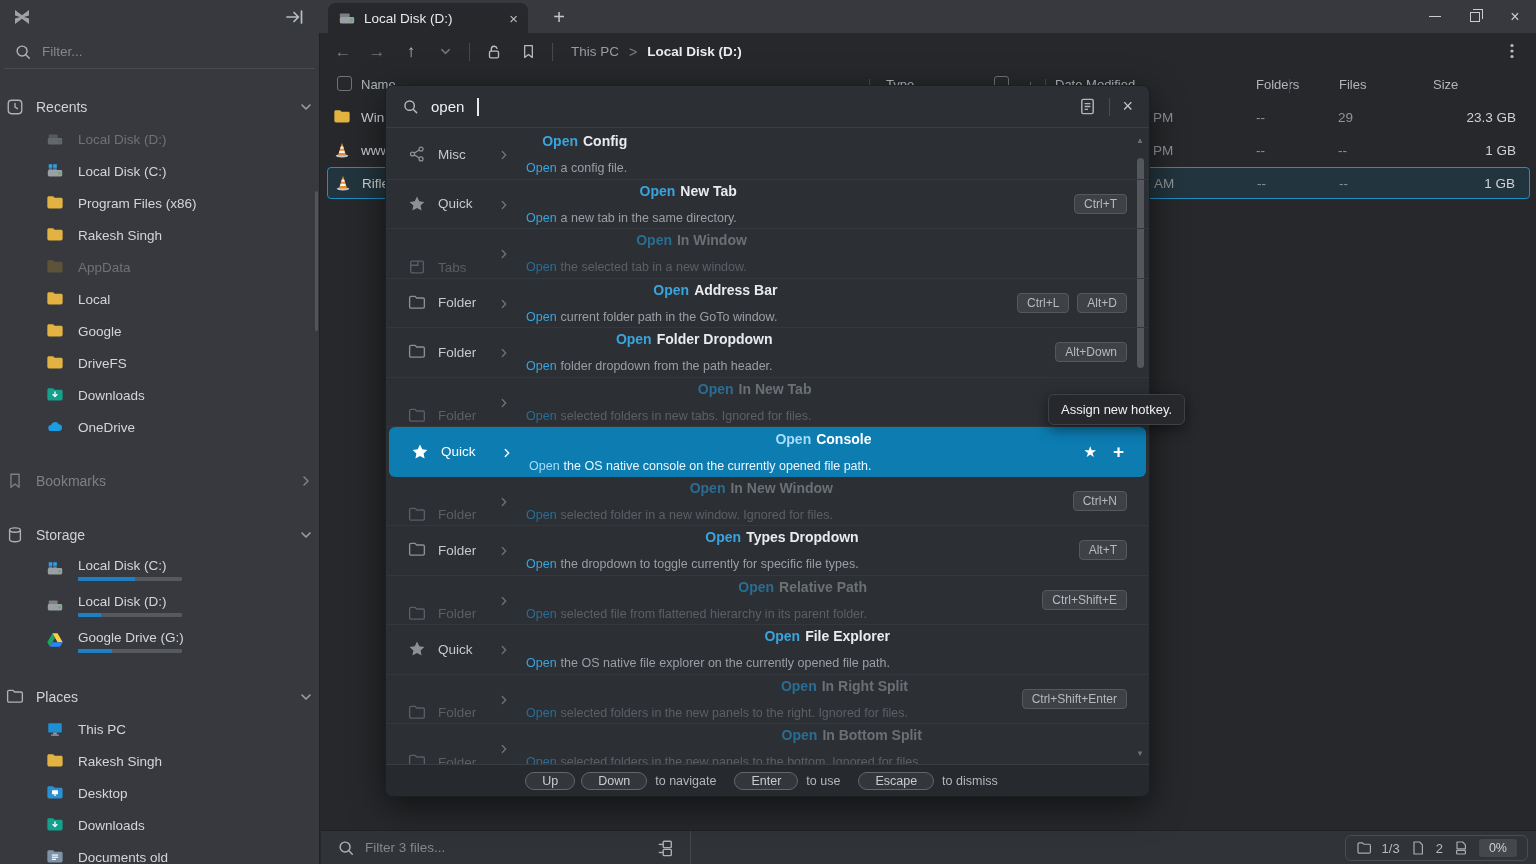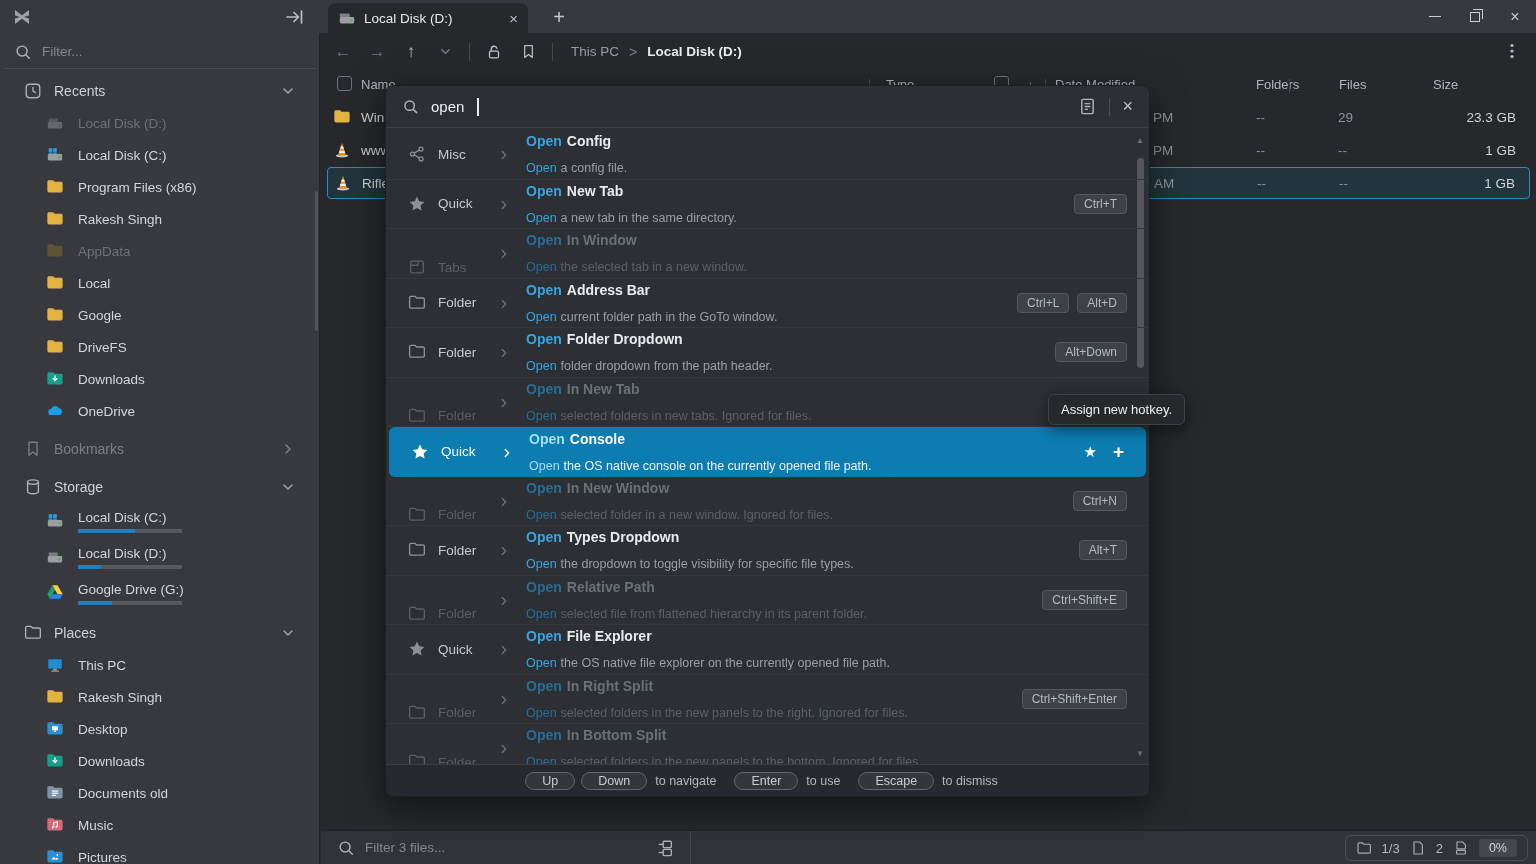--- a/index.html
+++ b/index.html
@@ -28,21 +28,21 @@
   .max-glyph { width:10px; height:10px; border:1.2px solid #c9cdd1; position:relative; }
   .max-glyph::before { content:""; position:absolute; left:2px; top:-4px; width:9px; height:9px;
                        border:1.2px solid #c9cdd1; border-left:none; border-bottom:none; }
 
   
   .sidebar { position:absolute; left:0; top:33px; width:320px; height:831px; background:#37393e;
              border-right:1px solid #202225; overflow:hidden; z-index:2; }
   .side-filter { height:34px; margin:2px 4px 4px 4px; display:flex; align-items:center; gap:10px;
                  padding:0 10px; border-bottom:1px solid #474a4f; color:#8f9398; }
   .side-filter .ph { color:#84888d; font-size:13.5px; }
-  .section-hdr { height:32px; display:flex; align-items:center; gap:12px; padding:0 24px; margin-top:6px; }
+  .section-hdr { height:32px; display:flex; align-items:center; gap:12px; padding:0 6px; margin-top:22px; }
   .section-hdr .lbl { flex:1; font-size:14px; color:#cfd2d5; }
   .section-hdr.dim .lbl, .section-hdr.dim .sicon, .section-hdr.dim .chev { color:#7c8085; }
   .sicon { width:18px; height:18px; color:#aeb2b6; }
   .chev { width:14px; height:14px; color:#9b9fa3; }
   .side-item { height:32px; display:flex; align-items:center; gap:14px; padding-left:46px; }
   .side-item .ilabel { font-size:13.5px; color:#d3d6d9; white-space:nowrap; }
   .side-item.dim .ilabel { color:#6e7277; }
   .side-item.dim .iicon { opacity:.45; }
   .iicon { width:18px; height:18px; flex:0 0 18px; }
   .side-item.withbar { height:36px; }
@@ -92,21 +92,21 @@
   .psearch .q { font-size:15px; color:#eef0f2; }
   .caret { width:1.4px; height:18px; background:#e8eaec; margin-left:1px; }
   .psearch .spacer { flex:1; }
   .picon { width:19px; height:19px; color:#b3b7bb; }
   .pclose { color:#c3c7cb; font-size:18px; }
   .plist { flex:1; position:relative; overflow:hidden; padding-top:2px; }
   .prow { height:49.5px; display:flex; align-items:center; padding:0 22px; border-bottom:1px solid #34373c; position:relative; }
   .prow .cat-icon { width:18px; height:18px; color:#8d9195; flex:0 0 18px; }
   .prow .cat { width:54px; margin-left:12px; font-size:13.5px; color:#c6cacd; }
   .prow .rchev { color:#6f7377; margin:0 16px 0 6px; width:12px; height:12px; }
-  .ptext { display:flex; flex-direction:column; gap:12px; }
+  .ptext { display:flex; flex-direction:column; gap:12px;align-items:flex-end; }
   .ptitle { font-size:14px; font-weight:bold; color:#e9ebed; }
   .ptitle .pfx { color:#3aa4de; margin-right:5px; }
   .pdesc { font-size:12.5px; color:#9b9fa4; }
   .pdesc .pfx { color:#3aa4de; margin-right:4px; }
   .pkeys { margin-left:auto; display:flex; gap:8px; }
   .kbadge { background:#3e4247; border:1px solid #55595e; border-radius:4px; padding:2px 9px;
             font-size:12px; color:#b6babe; white-space:nowrap; }
   .prow.disabled .cat, .prow.disabled .cat-icon { color:#5b5f64;margin-top:28px; }
   .prow.disabled .ptitle { color:#6b7075; }
   .prow.disabled .ptitle .pfx, .prow.disabled .pdesc .pfx { color:#2a6d94; }
@@ -655,21 +655,21 @@
       <div class="prow ">
         <span class="cat-icon"><svg viewBox="0 0 20 18">
             <path d="M1.8 4.2c0-.9.7-1.6 1.6-1.6h4.4l1.8 1.8h7c.9 0 1.6.7 1.6 1.6v8.1c0 .9-.7 1.6-1.6 1.6H3.4c-.9 0-1.6-.7-1.6-1.6V4.2z" fill="none" stroke="currentColor" stroke-width="1.5"></path>
           </svg></span>
         <span class="cat">Folder</span>
         <span class="rchev"><svg viewBox="0 0 14 14">
             <path d="M5 3l4 4-4 4" stroke="currentColor" stroke-width="1.6" fill="none" stroke-linecap="round" stroke-linejoin="round"></path>
           </svg></span>
         <div class="ptext">
           <div class="ptitle"><span class="pfx">Open</span><span class="rest">Types Dropdown</span></div>
-          <div class="pdesc"><span class="pfx">Open</span><span class="rest">the dropdown to toggle visibility for specific file types.</span></div>
+          <div class="pdesc"><span class="pfx">Open</span><span class="rest">the dropdown to toggle currently for specific file types.</span></div>
         </div>
         <div class="pkeys">
           <span class="kbadge">Alt+T</span>
         </div>
       </div>
       <div class="prow disabled">
         <span class="cat-icon"><svg viewBox="0 0 20 18">
             <path d="M1.8 4.2c0-.9.7-1.6 1.6-1.6h4.4l1.8 1.8h7c.9 0 1.6.7 1.6 1.6v8.1c0 .9-.7 1.6-1.6 1.6H3.4c-.9 0-1.6-.7-1.6-1.6V4.2z" fill="none" stroke="currentColor" stroke-width="1.5"></path>
           </svg></span>
         <span class="cat">Folder</span>

